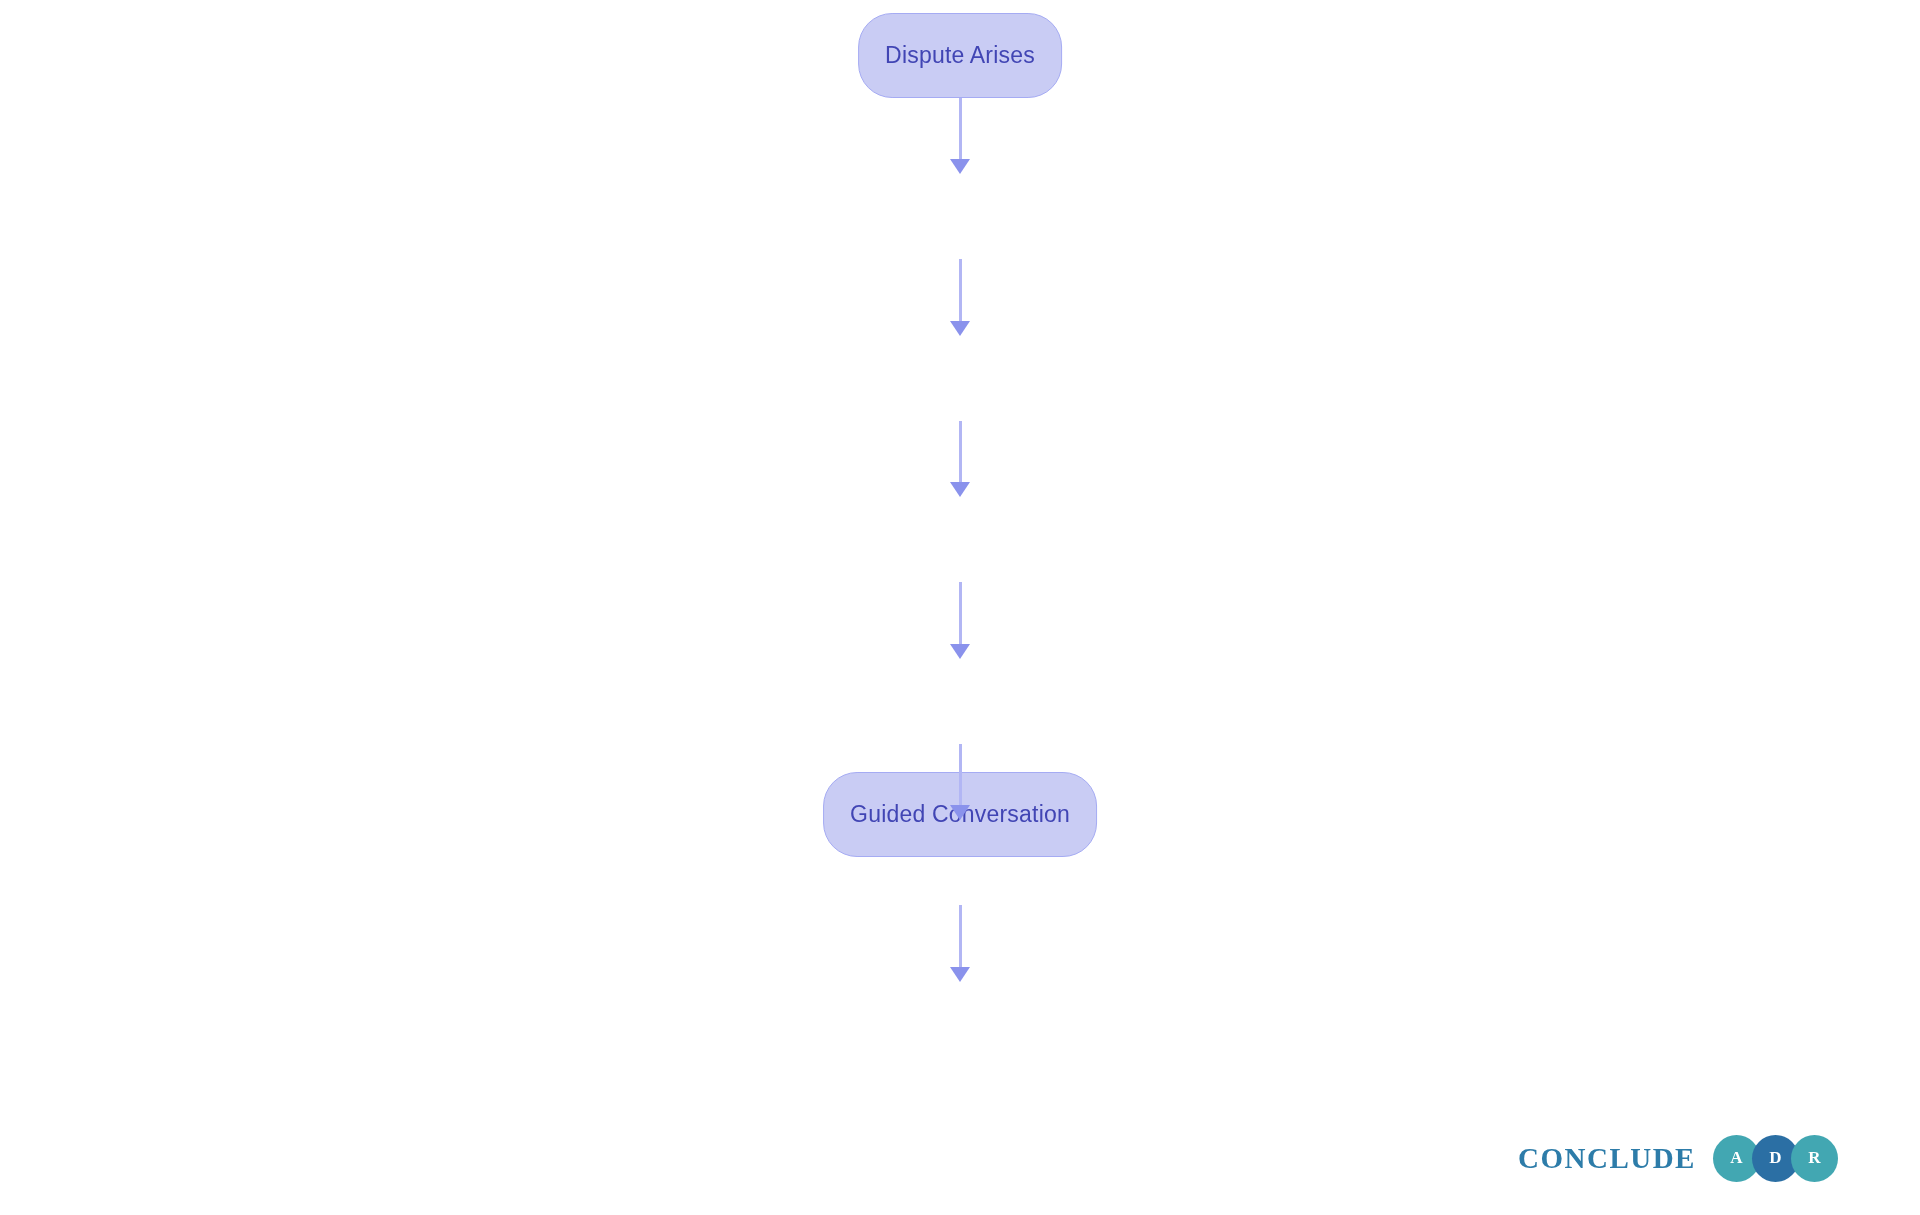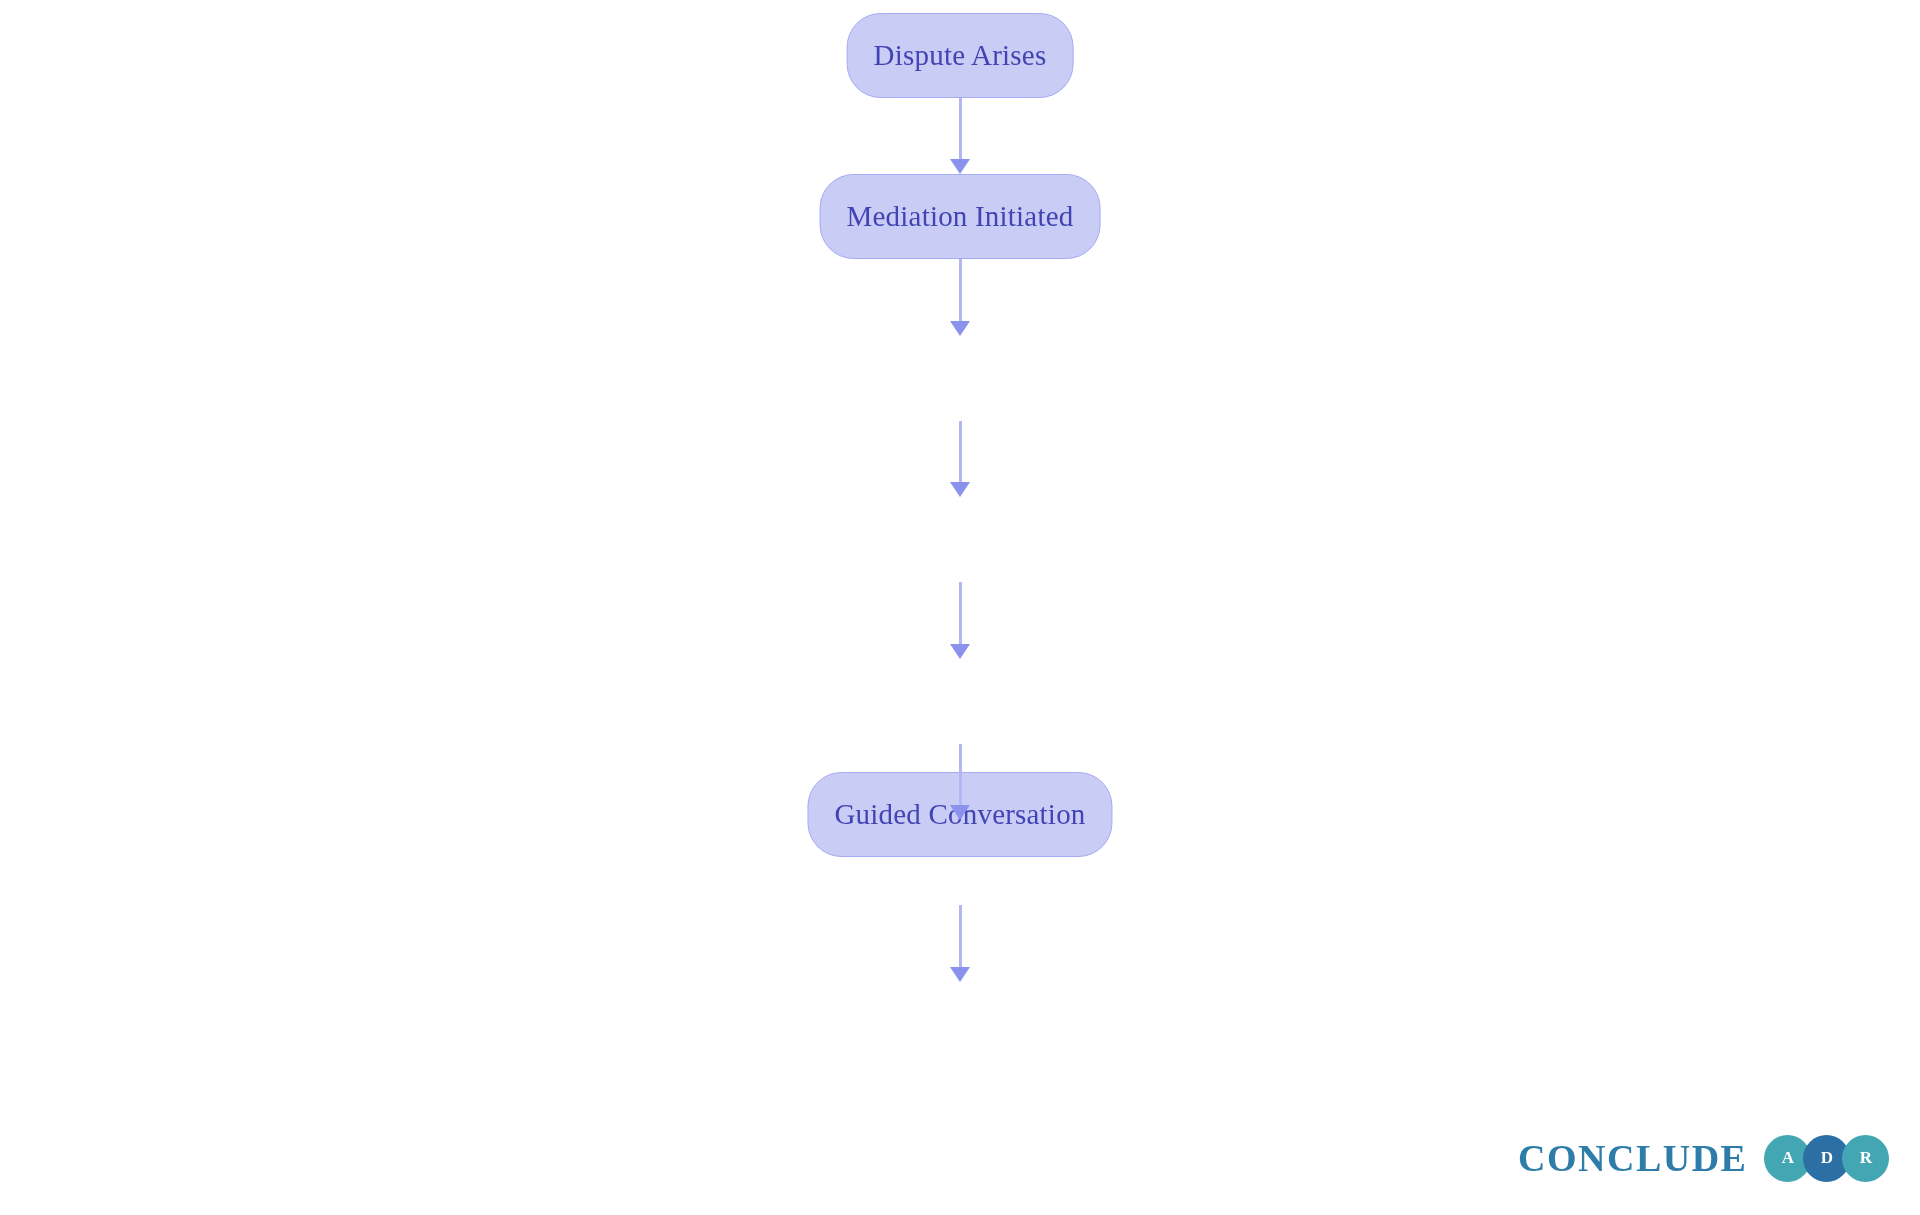--- a/index.html
+++ b/index.html
@@ -25,25 +25,24 @@
     box-sizing: border-box;
     background: var(--node-fill, #c9ccf4);
     border: 1.6px solid var(--node-border, #a5abf3);
     border-radius: 34px;
     display: flex;
     align-items: center;
     justify-content: center;
     padding: 0 26px;
   }
   .node-label {
-    font-size: 29px;
+    font-size: 23px;
     letter-spacing: 0.2px;
     color: var(--node-text, #4145b4);
     white-space: nowrap;
-    font-family: Liberation Serif, serif;
   }
 
   
   .arrow {
     position: absolute;
     left: 50%;
     transform: translateX(-50%);
     width: 22px;
     display: flex;
     flex-direction: column;
@@ -67,21 +66,21 @@
     position: absolute;
     left: 1518px;
     top: 1132px;
     height: 52px;
     display: flex;
     align-items: center;
   }
   .wordmark {
     font-family: "Liberation Serif", serif;
     font-weight: 700;
-    font-size: 38px;
+    font-size: 29px;
     letter-spacing: 1.5px;
     color: var(--wordmark-color, #2d7ca9);
     margin-right: 17px;
     line-height: 1;
   }
   .badges {
     display: flex;
     align-items: center;
   }
   .badge {
@@ -102,23 +101,20 @@
   .badge:nth-child(2) { z-index: 2; }
   .badge:nth-child(3) { z-index: 3; }
 </style>
 </head>
 <body>
 
 <div class="canvas">
 
   <div class="node" style="top:13px">
     <span class="node-label">Dispute Arises</span>
-  </div>
-  <div class="node" style="top:174px">
-    <span class="node-label">Mediation Initiated</span>
   </div>
   <div class="node" style="top:772px">
     <span class="node-label">Guided Conversation</span>
   </div>
 
   <div class="arrow" style="top:98px;height:76px">
     <div class="arrow-shaft"></div>
     <div class="arrow-head"></div>
   </div>
   <div class="arrow" style="top:259px;height:77px">

